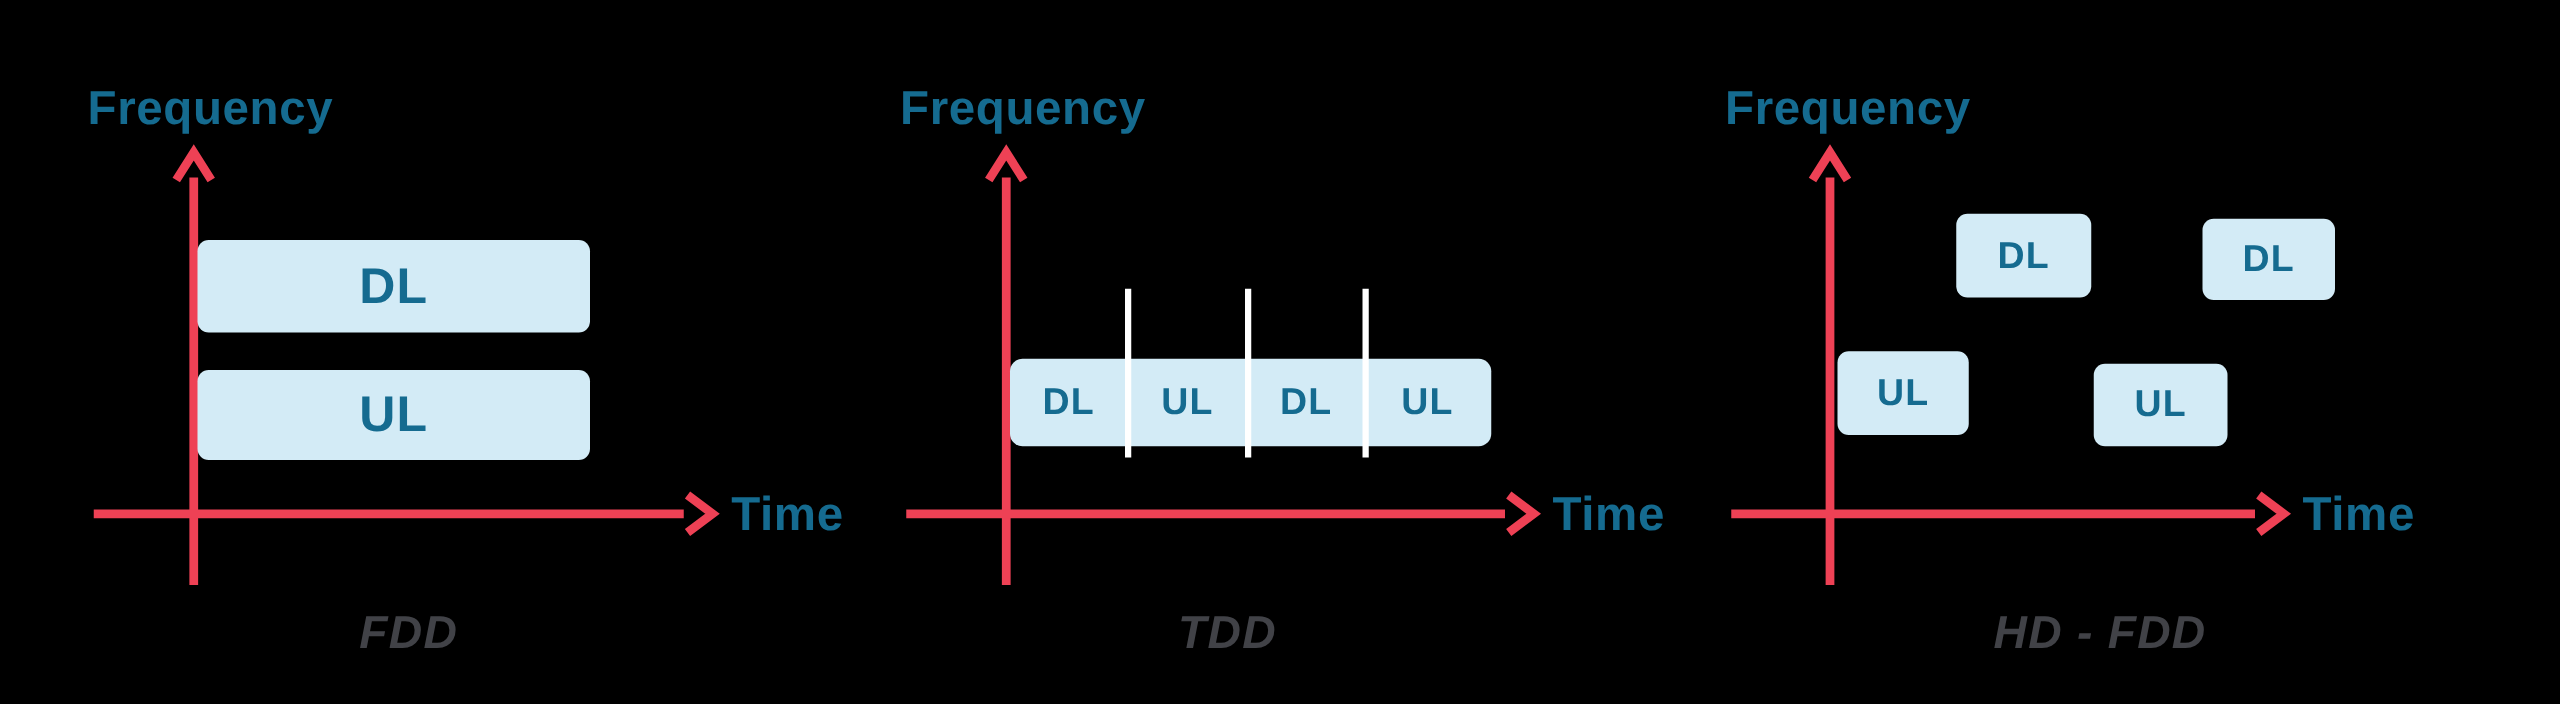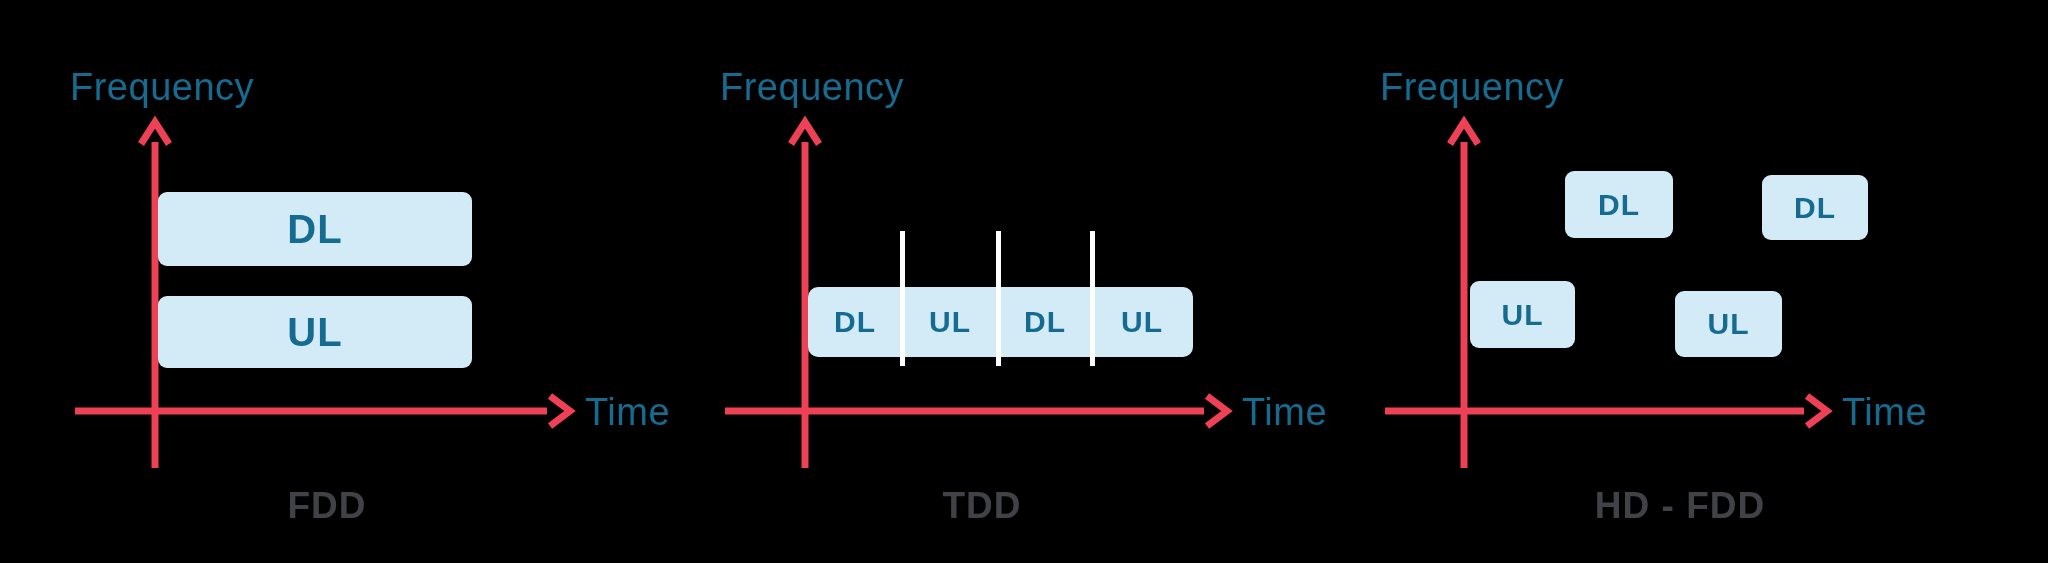--- a/index.html
+++ b/index.html
@@ -5,39 +5,39 @@
   html,body{margin:0;padding:0;background:#000;}
   .canvas{
     position:relative;width:2048px;height:563px;background:#000000;overflow:hidden;
     font-family:"Liberation Sans", sans-serif;
   }
   .panel{display:contents;}
   svg.axes-svg{position:absolute;left:0;top:0;width:2048px;height:563px;z-index:1;}
   .axis-line{stroke:#EE4155;stroke-width:7;fill:none;}
   .arrowhead{stroke:#EE4155;stroke-width:7;fill:none;stroke-linejoin:miter;}
   .axis-label{
-    position:absolute;color:#156B90;font-weight:400;font-size:38px;line-height:38px;
+    position:absolute;color:#156B90;font-weight:700;font-size:38px;line-height:38px;
     letter-spacing:0.5px;z-index:4;white-space:nowrap;
   }
   .box{
     position:absolute;background:#D3EBF6;border-radius:9px;z-index:2;
     display:flex;align-items:center;justify-content:center;
     color:#156B90;font-weight:700;letter-spacing:1px;
   }
   .box-lg{font-size:40px;}
   .box-sm{font-size:30px;}
   .bar{position:absolute;background:#D3EBF6;border-radius:10px;z-index:2;}
   .divider{position:absolute;width:5px;height:135px;top:231px;background:#FFFFFF;z-index:3;}
   .seg-label{
     position:absolute;top:307px;transform:translateX(-50%);z-index:4;
     color:#156B90;font-weight:700;font-size:30px;line-height:30px;letter-spacing:1px;white-space:nowrap;
   }
   .caption{
     position:absolute;top:487px;transform:translateX(-50%);z-index:4;
-    color:#414247;font-weight:700;font-size:37px;line-height:38px;letter-spacing:1px;white-space:nowrap;
+    color:#414247;font-weight:700;font-size:37px;line-height:38px;letter-spacing:1px;white-space:nowrap;font-style:italic;
   }
 </style>
 </head>
 <body>
 
 <div class="canvas">
 
   <svg class="axes-svg" viewBox="0 0 2048 563">
 
     <g>

